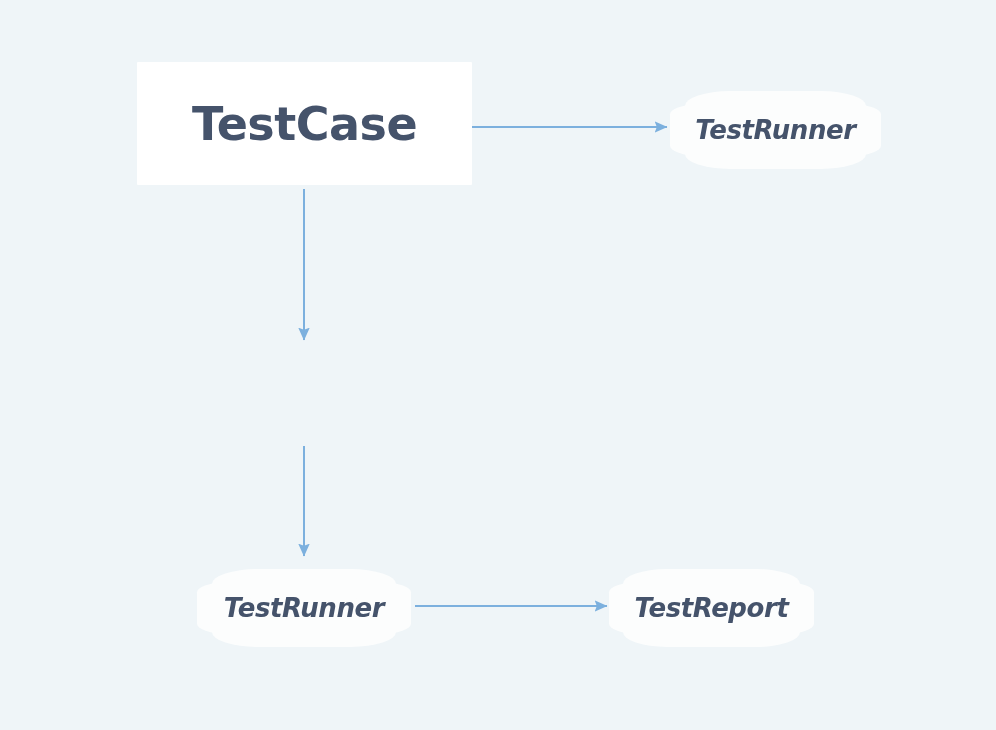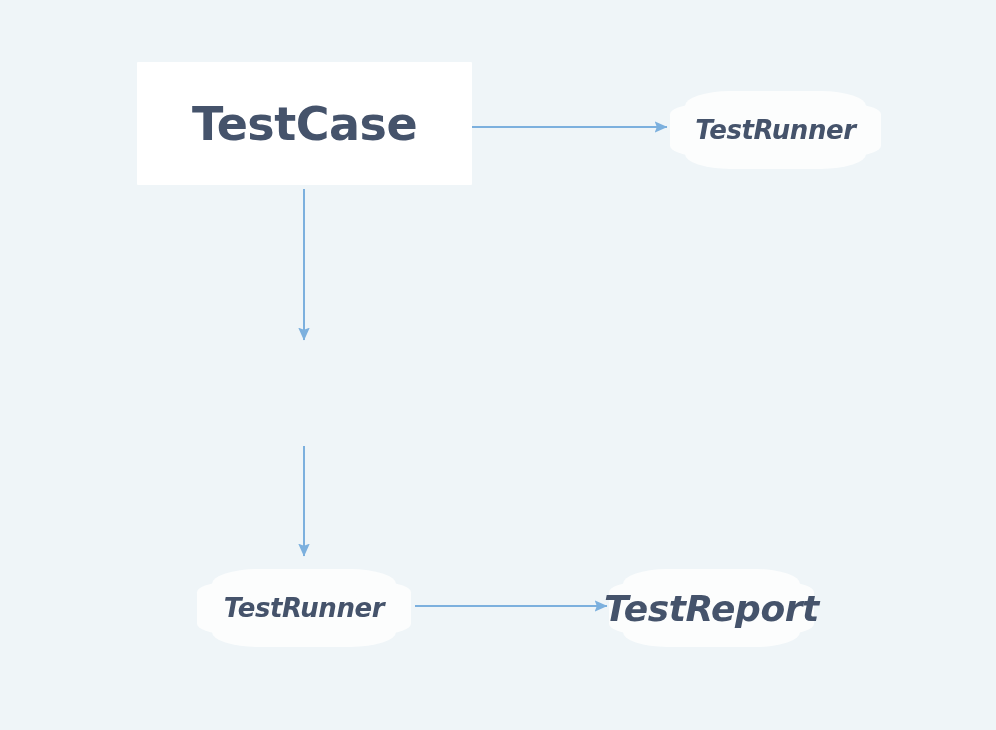--- a/index.html
+++ b/index.html
@@ -105,16 +105,16 @@
   <div class="node node-lens" style="left:670px; top:97px; width:211px; height:66px;">
     <span class="node-label" style="font-size:26px;">TestRunner</span>
   </div>
 
 
   <div class="node node-lens" style="left:197px; top:575px; width:214px; height:66px;">
     <span class="node-label" style="font-size:26px;">TestRunner</span>
   </div>
 
   <div class="node node-lens" style="left:609px; top:575px; width:205px; height:66px;">
-    <span class="node-label" style="font-size:36px;">TestReport</span>
+    <span class="node-label" style="font-size:26px;">TestReport</span>
   </div>
 
 </div>
 
 </body></html>

